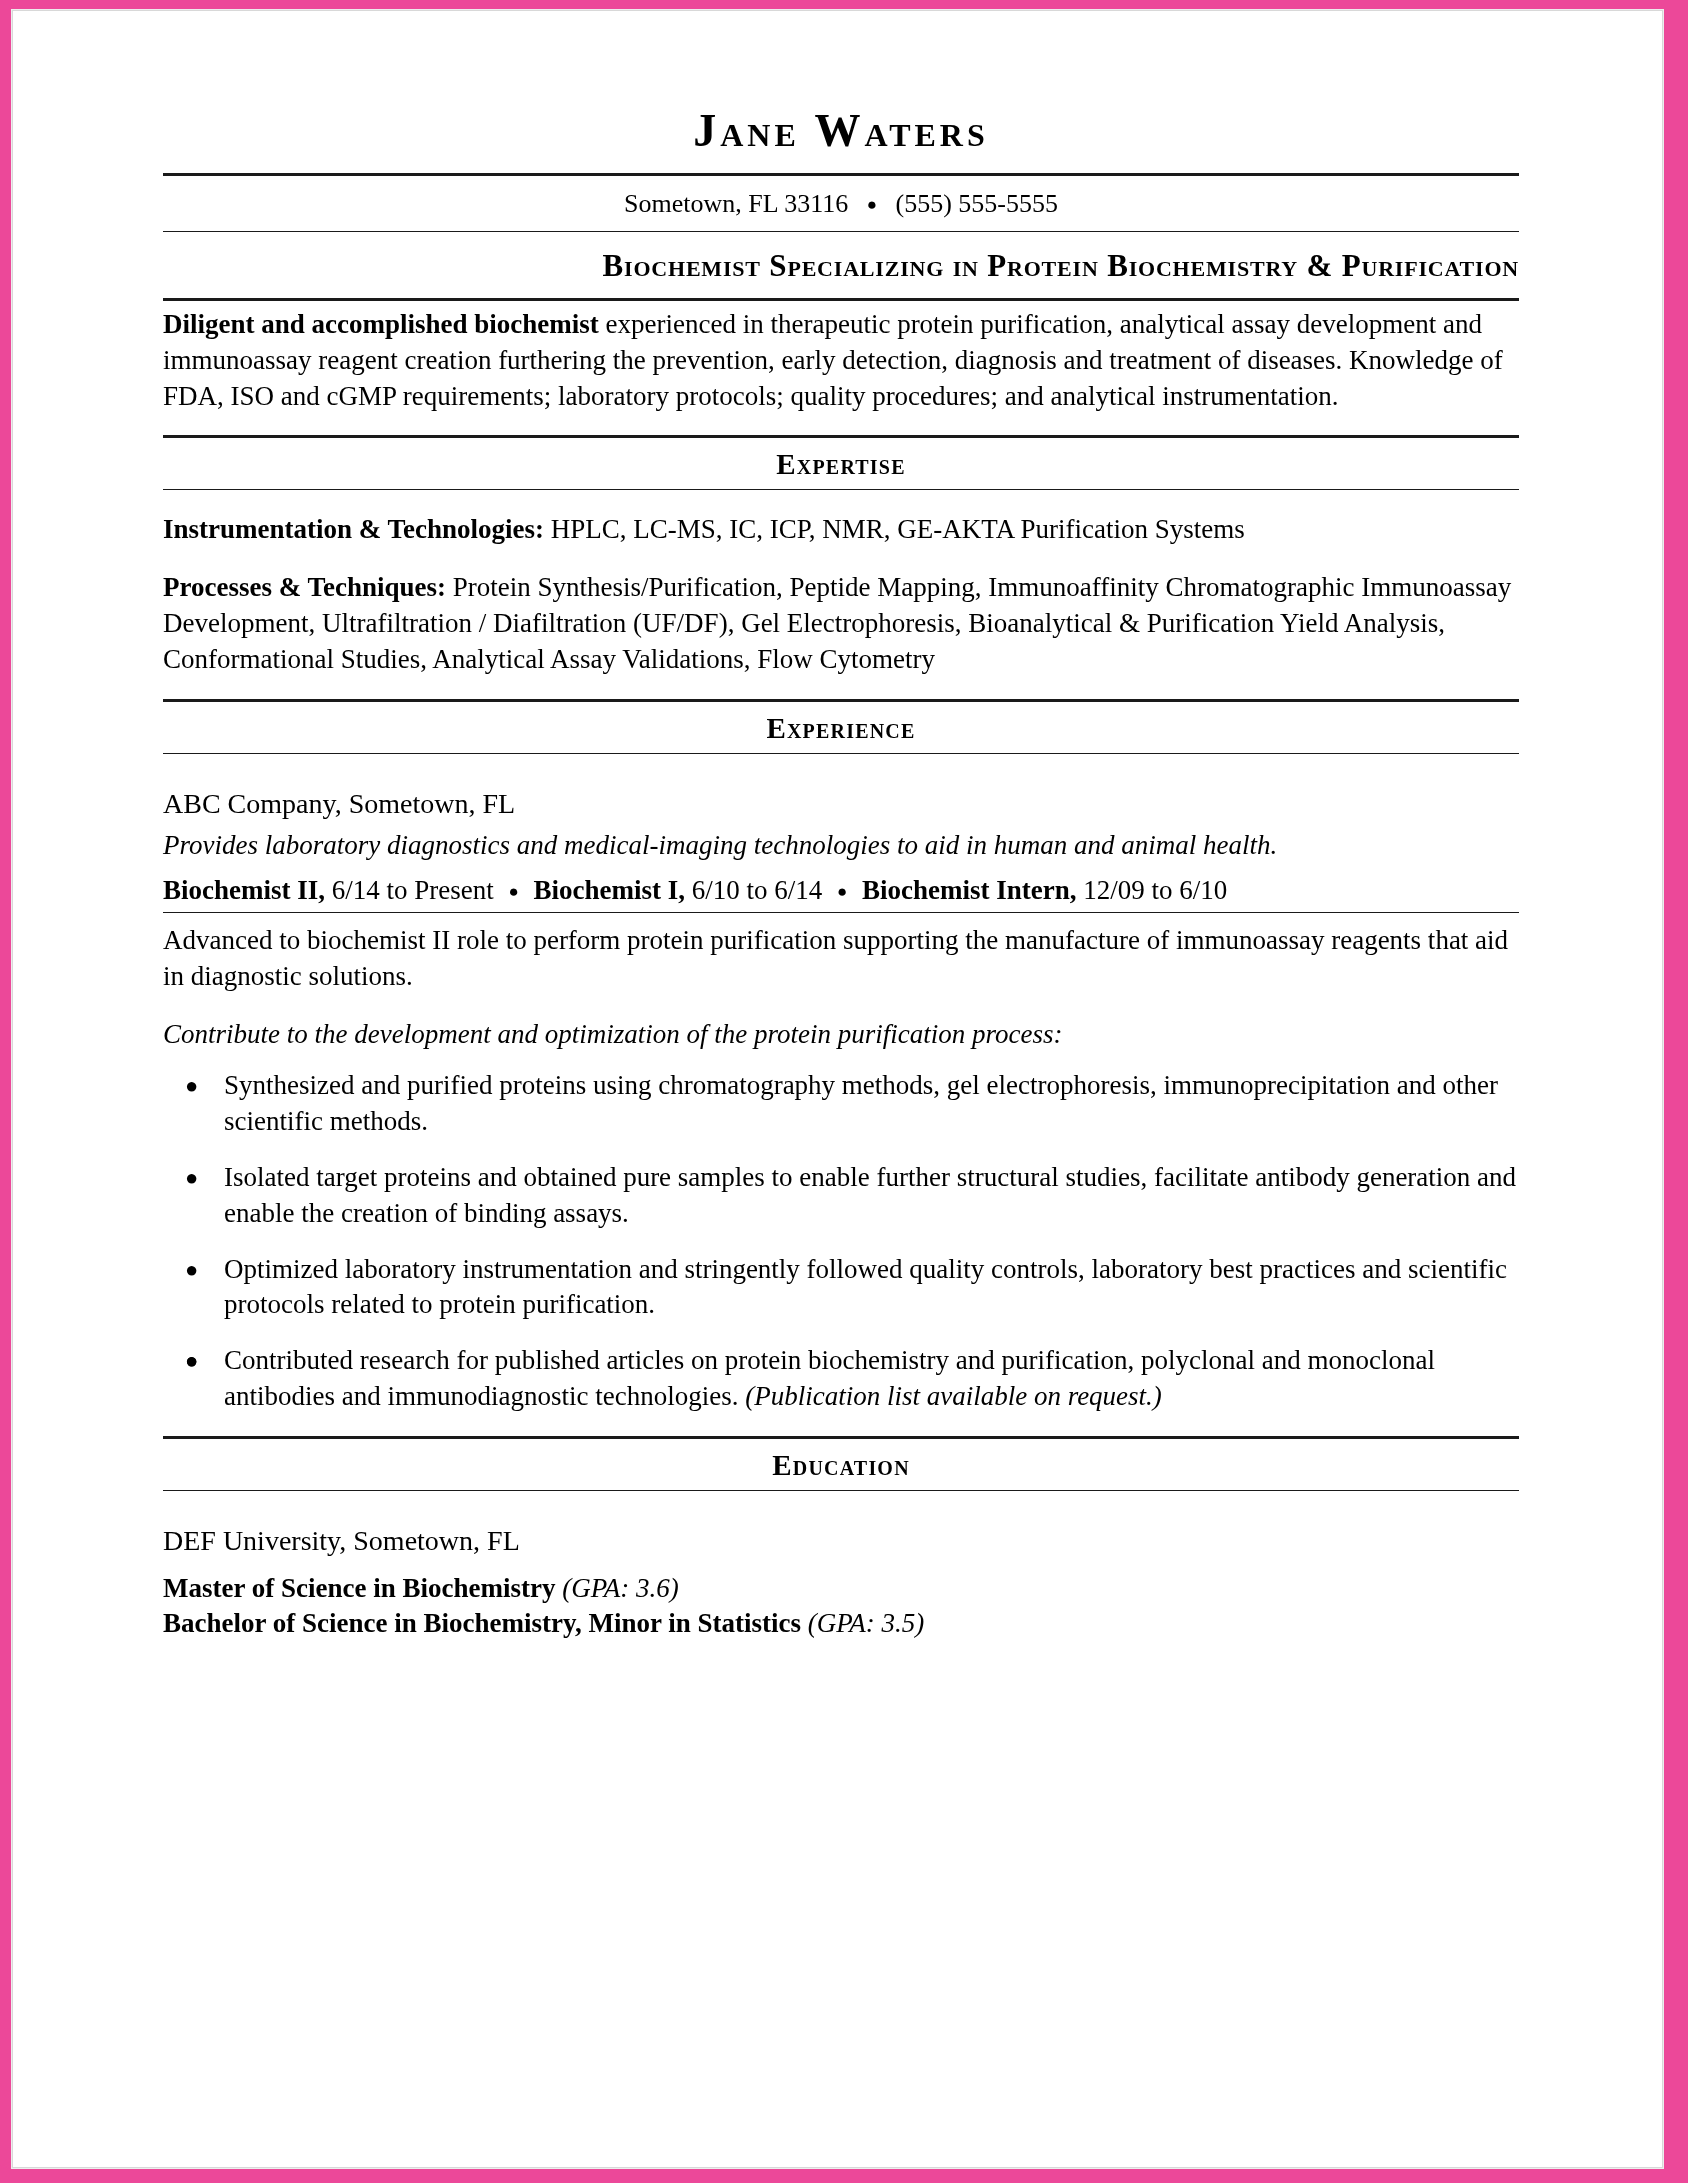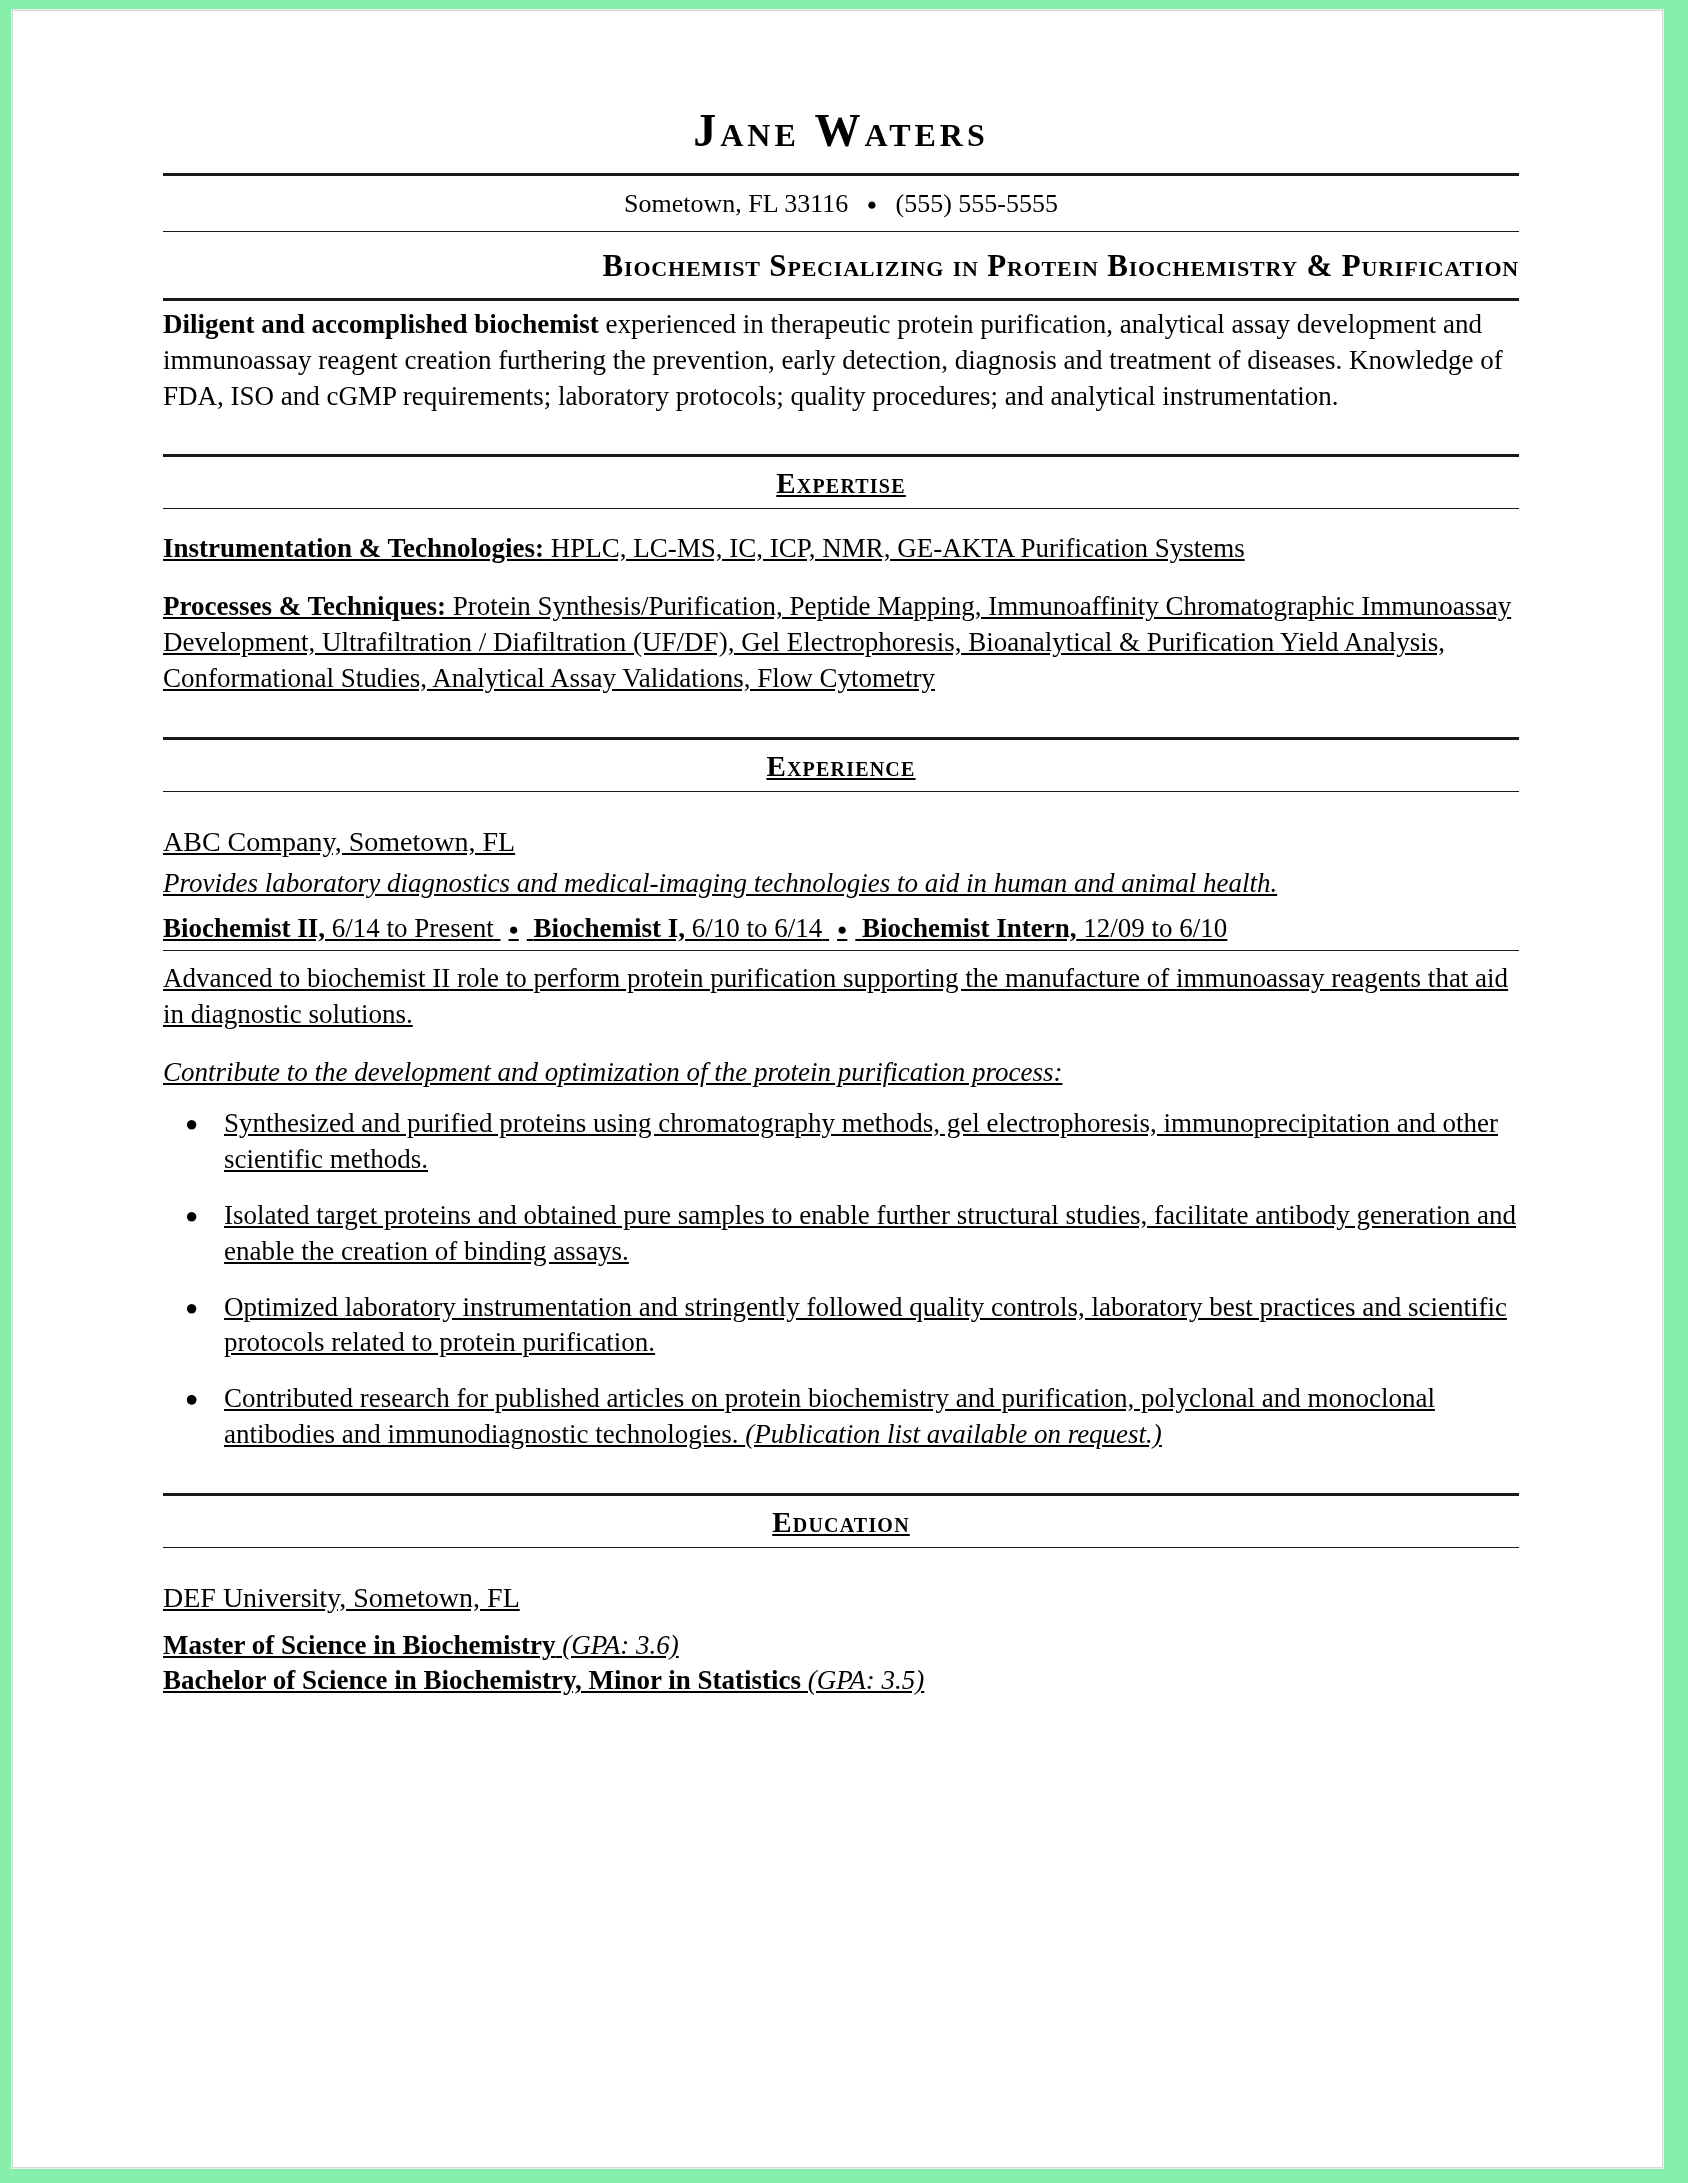--- a/index.html
+++ b/index.html
@@ -8,21 +8,21 @@
     background: #ffffff;
   }
   body {
     font-family: "Liberation Serif", serif;
     color: #000000;
   }
   .page {
     width: 1689px;
     height: 2184px;
     box-sizing: border-box;
-    background: #86efac;
+    background: #ec4899;
     position: relative;
     overflow: hidden;
   }
   .sheet {
     position: absolute;
     left: 12px;
     top: 10px;
     width: 1651px;
     height: 2158px;
     background: #ffffff;
@@ -84,22 +84,21 @@
 
   .section-head {
     text-align: center;
     font-size: 29px;
     font-weight: bold;
     font-variant: small-caps;
     letter-spacing: 1.2px;
     padding: 10px 0 8px 0;
   }
   .sec-wrap {
-    margin-top: 40px;
-    text-decoration: underline;
+    margin-top: 21px;
   }
   .sec-wrap .rule-thick { border-top: 3px solid #1a1a1a; }
 
   .kv {
     font-size: 27px;
     line-height: 1.33;
     margin: 22px 0 0 0;
   }
   .kv .label { font-weight: bold; }
 

